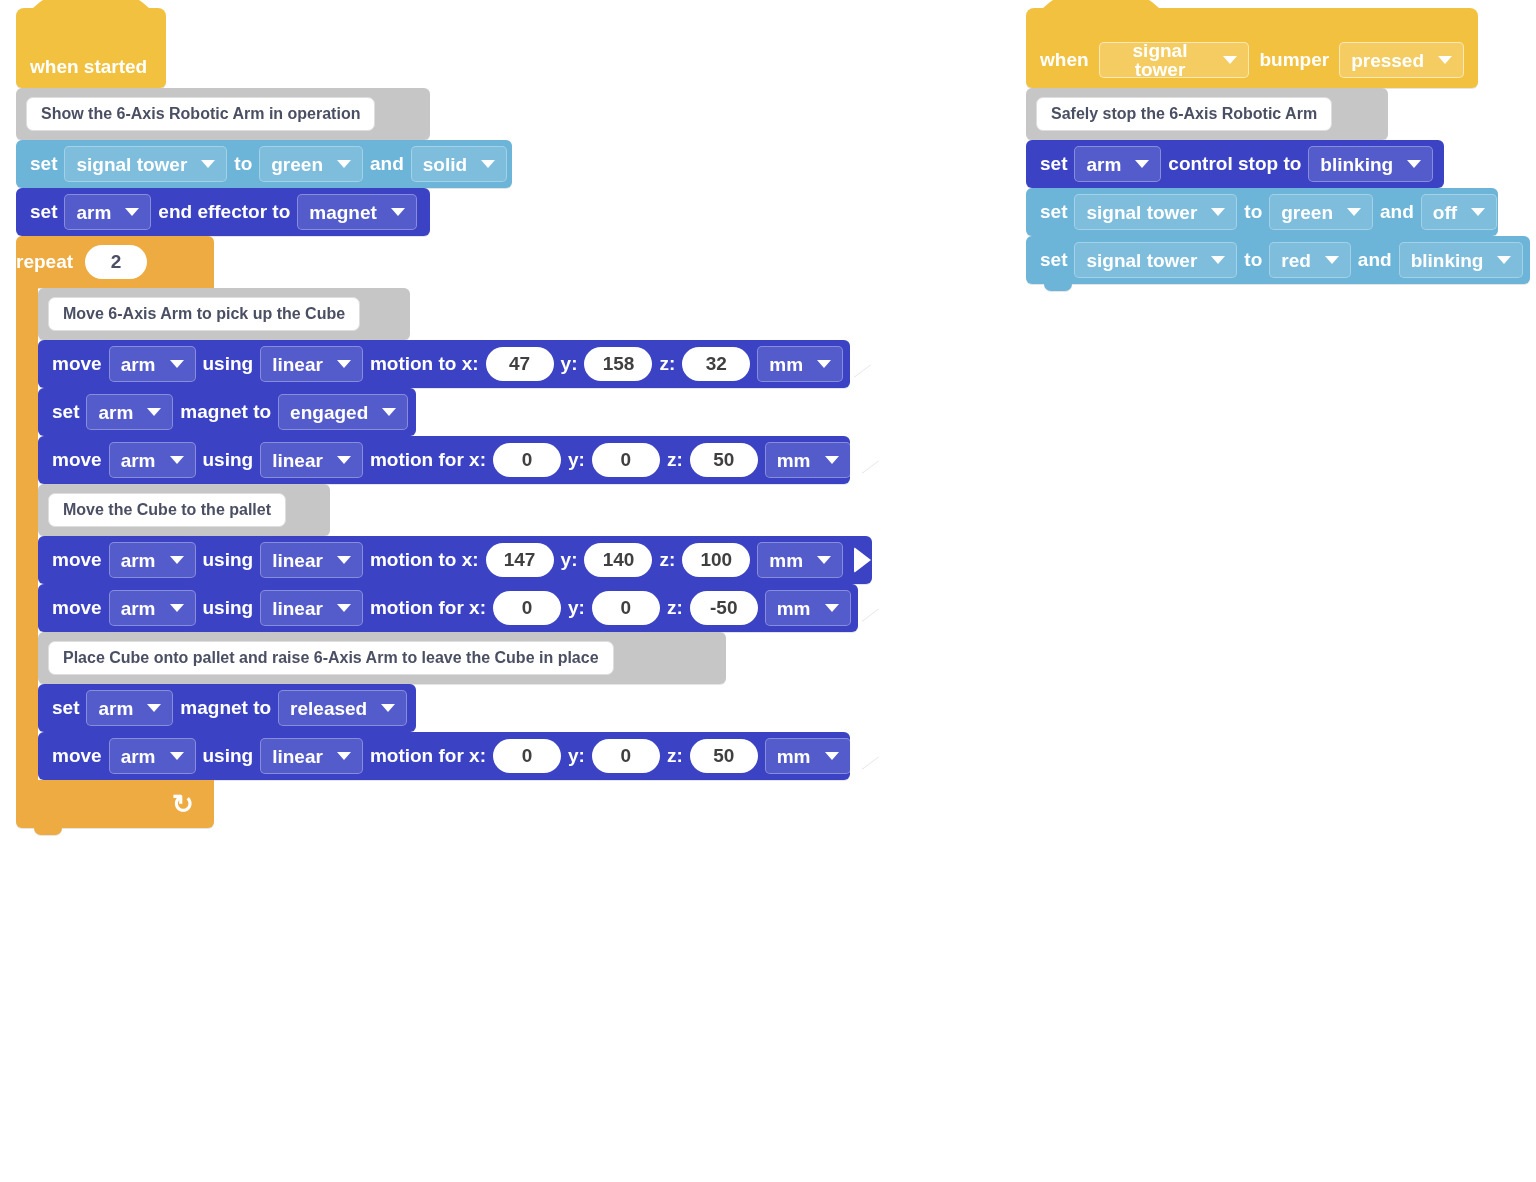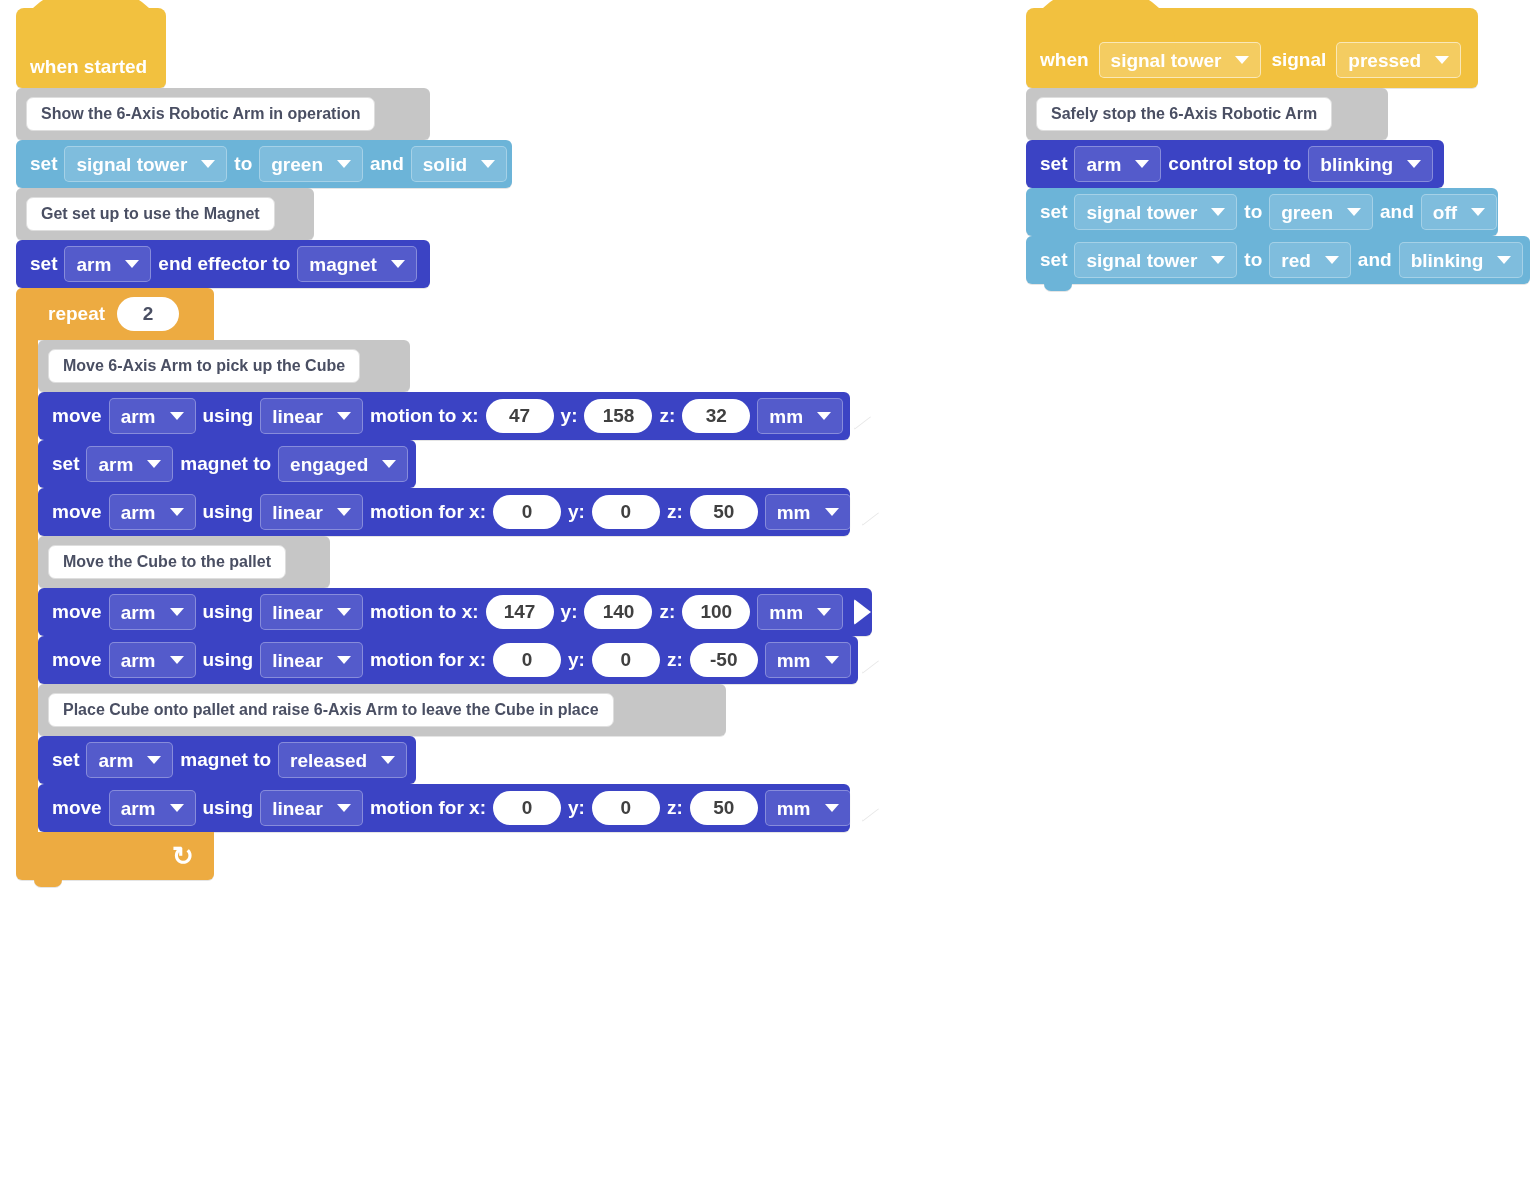--- a/index.html
+++ b/index.html
@@ -161,21 +161,21 @@
     display:inline-block;
   }
 
   
   .cblock{position:relative;}
   .cblock .c-top{
     position:relative;
     display:flex;align-items:center;gap:12px;
     box-sizing:border-box;
     height:52px;
-    padding:0 22px 0 32px;
+    padding:0 22px 0 0;
     background:#edab41;
     border-radius:6px 6px 0 0;
     color:#fff;font-weight:bold;font-size:19px;
     width:198px;
     filter:drop-shadow(0 1px 0 rgba(0,0,0,0.10));
   }
   .cblock .c-arm{
     position:absolute;
     left:0;
     width:22px;
@@ -244,23 +244,20 @@
           <span class="caret"></span>
         </span>
         <span class="lbl">and</span>
         <span class="dd">
           <span>solid</span>
           <span class="caret"></span>
         </span>
       </div>
     </div>
 
-    <div class="cmt" style="width:298px;">
-      <span class="field">Get set up to use the Magnet</span>
-    </div>
 
     <div class="blk c-dark" style="width:414px;">
       <div class="row tight">
         <span class="lbl">set</span>
         <span class="dd">
           <span>arm</span>
           <span class="caret"></span>
         </span>
         <span class="lbl">end effector to</span>
         <span class="dd">
@@ -464,21 +461,21 @@
   <div class="stack" style="left:1026px;top:8px;">
 
     <div class="hat" style="width:452px;">
       <div class="hat-dome"></div>
       <div class="row tight">
         <span class="lbl">when</span>
         <span class="dd">
           <span>signal tower</span>
           <span class="caret"></span>
         </span>
-        <span class="lbl">signal</span>
+        <span class="lbl">bumper</span>
         <span class="dd">
           <span>pressed</span>
           <span class="caret"></span>
         </span>
       </div>
     </div>
 
     <div class="cmt" style="width:362px;">
       <span class="field">Safely stop the 6-Axis Robotic Arm</span>
     </div>

